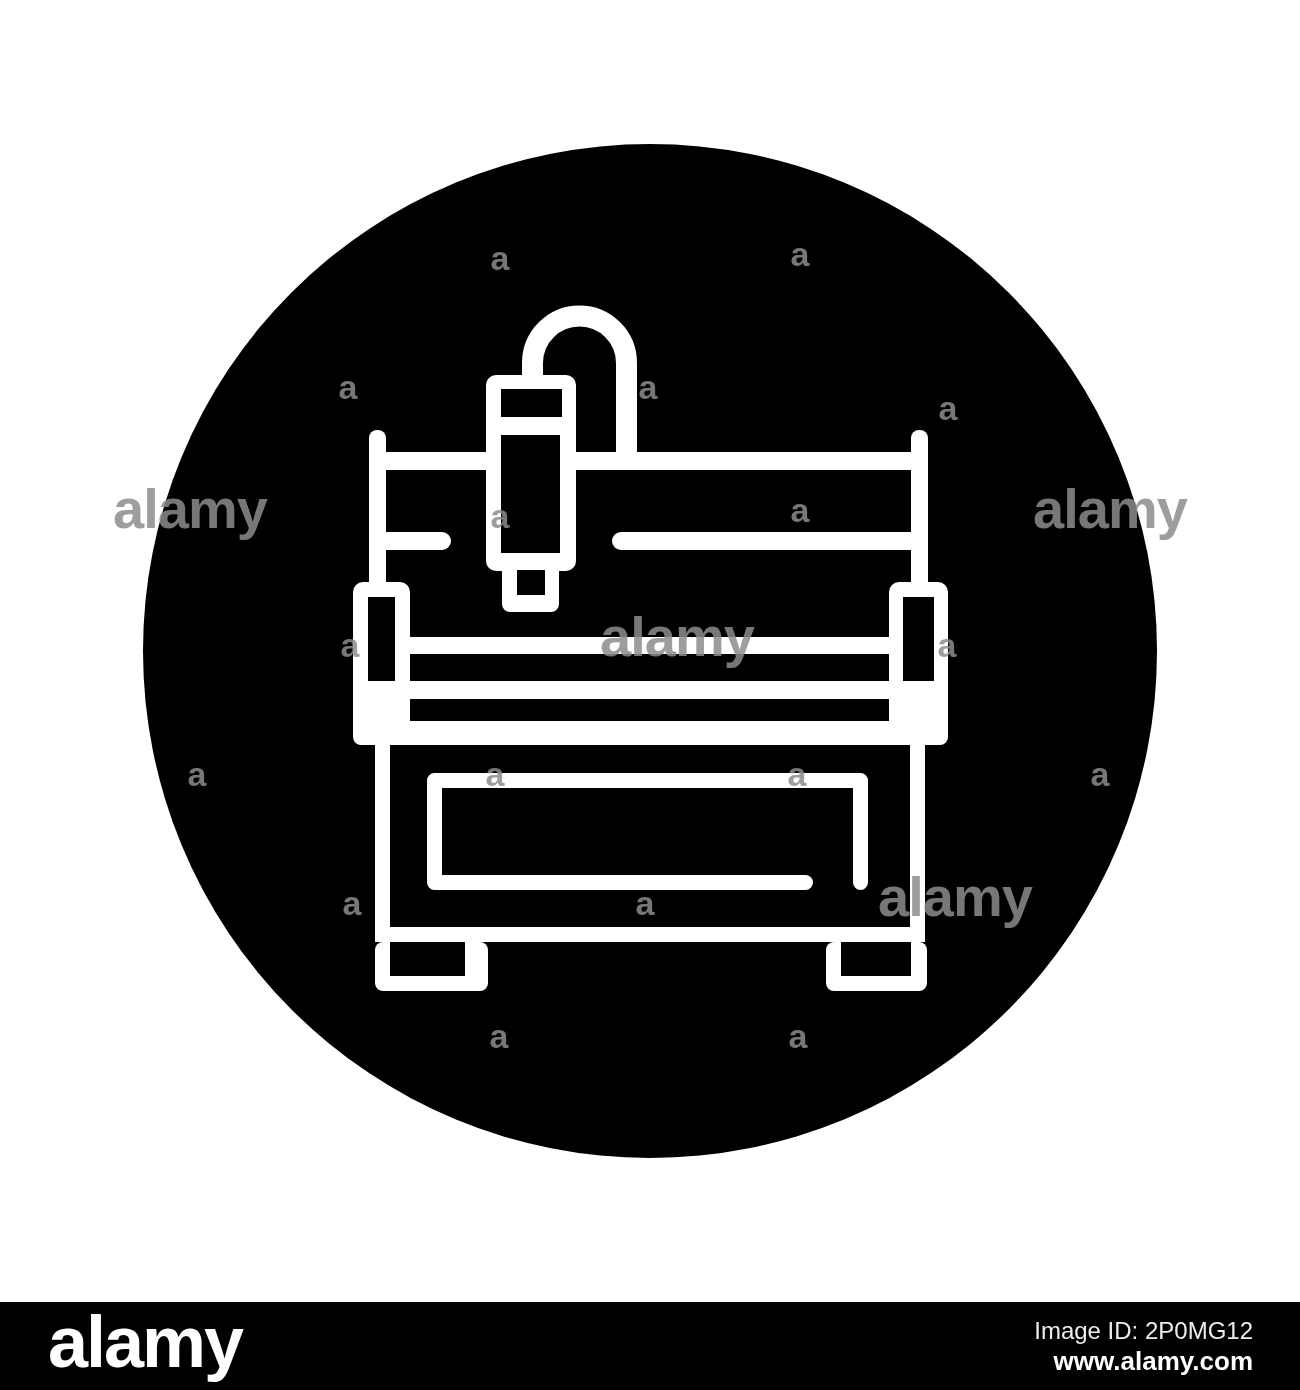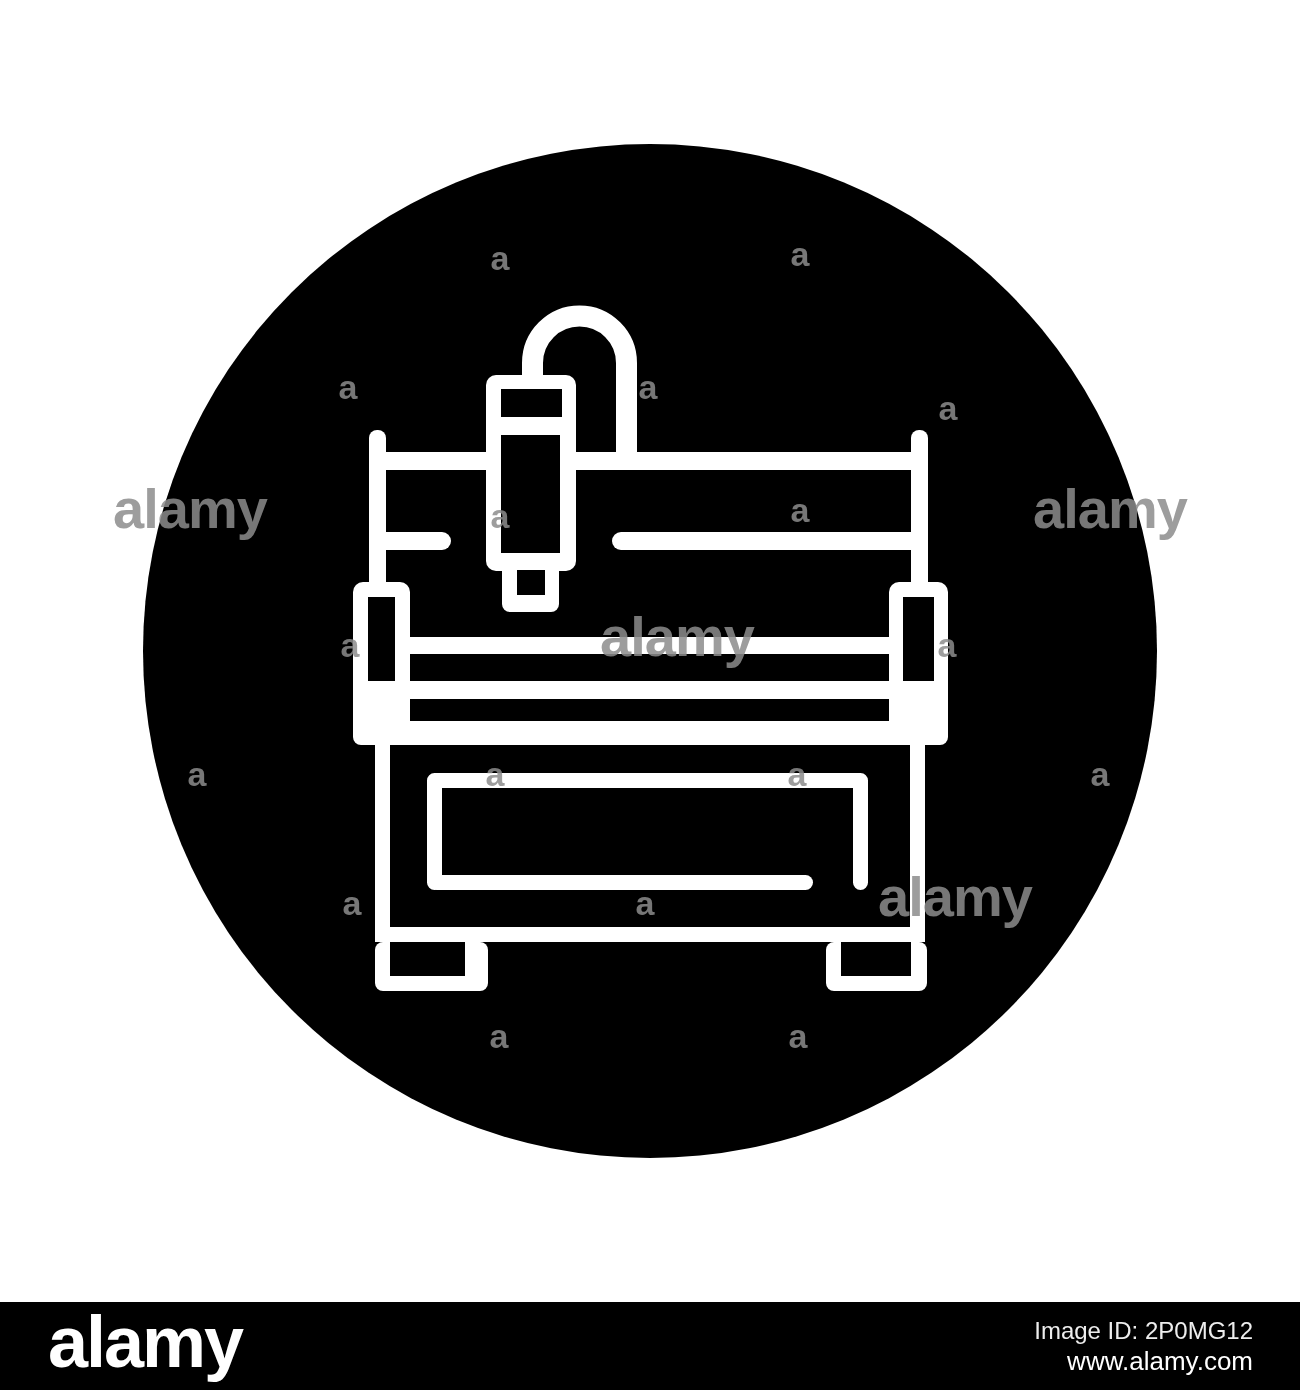--- a/index.html
+++ b/index.html
@@ -6,21 +6,21 @@
   .stage{position:relative;width:1300px;height:1390px;background:#ffffff;overflow:hidden;
          font-family:"Liberation Sans", sans-serif;}
   .icon-svg{position:absolute;left:0;top:0;}
   .credit-bar{position:absolute;left:0;top:1302px;width:1300px;height:88px;background:#000000;
               display:flex;align-items:center;justify-content:space-between;box-sizing:border-box;
               padding:0 47px 0 48px;}
   .brand{color:#ffffff;font-weight:bold;font-size:72px;letter-spacing:-2px;line-height:1;
          transform:translateY(-4px);}
   .credit-texts{display:flex;flex-direction:column;align-items:flex-end;gap:5px;}
   .credit-id{color:#ededed;font-size:24px;line-height:1;}
-  .credit-url{color:#ffffff;font-size:26px;font-weight:normal;line-height:1;}
+  .credit-url{color:#ffffff;font-size:26px;font-weight:bold;line-height:1;}
   .wm-a{font-weight:bold;font-size:34px;}
   .wm-alamy{font-weight:bold;font-size:56px;letter-spacing:-1px;}
 </style>
 </head>
 <body>
 
 <div class="stage">
 
   <svg class="icon-svg" width="1300" height="1390" viewBox="0 0 1300 1390">
 

